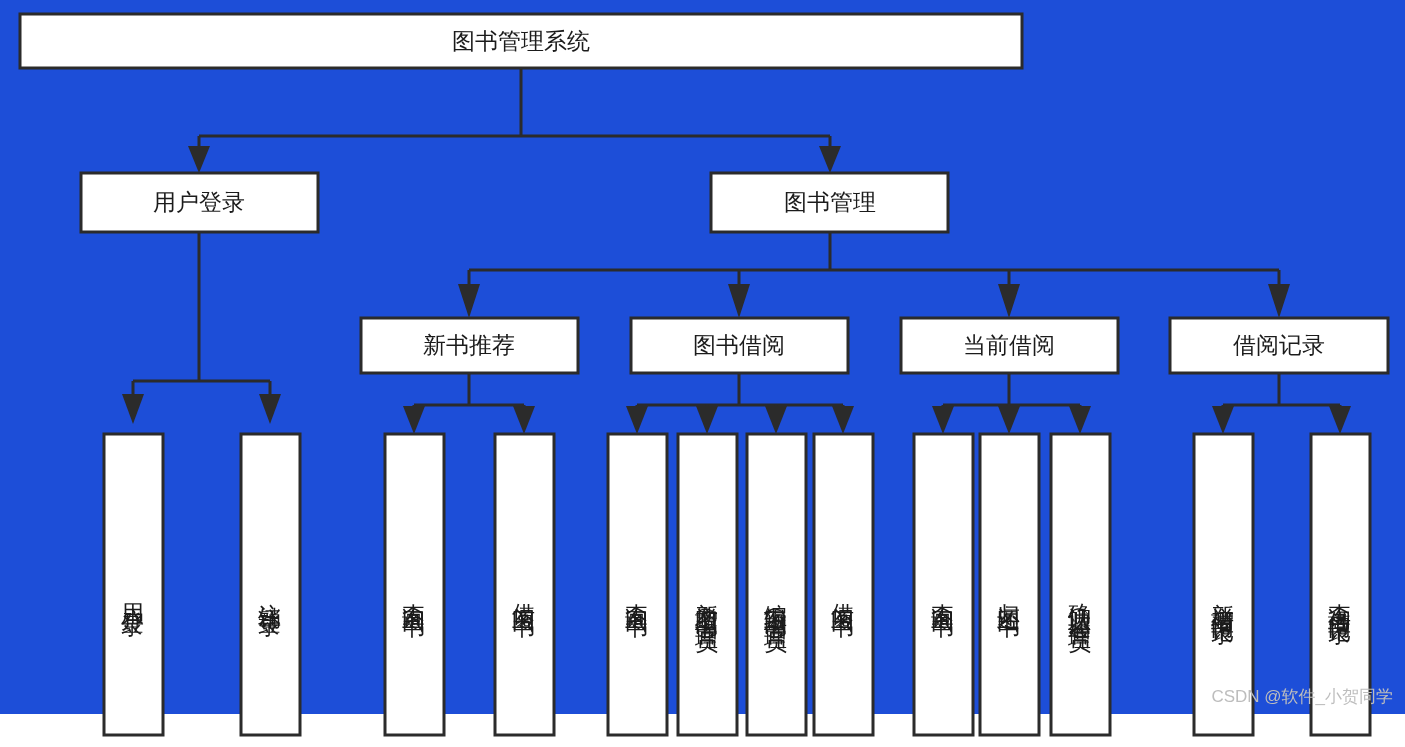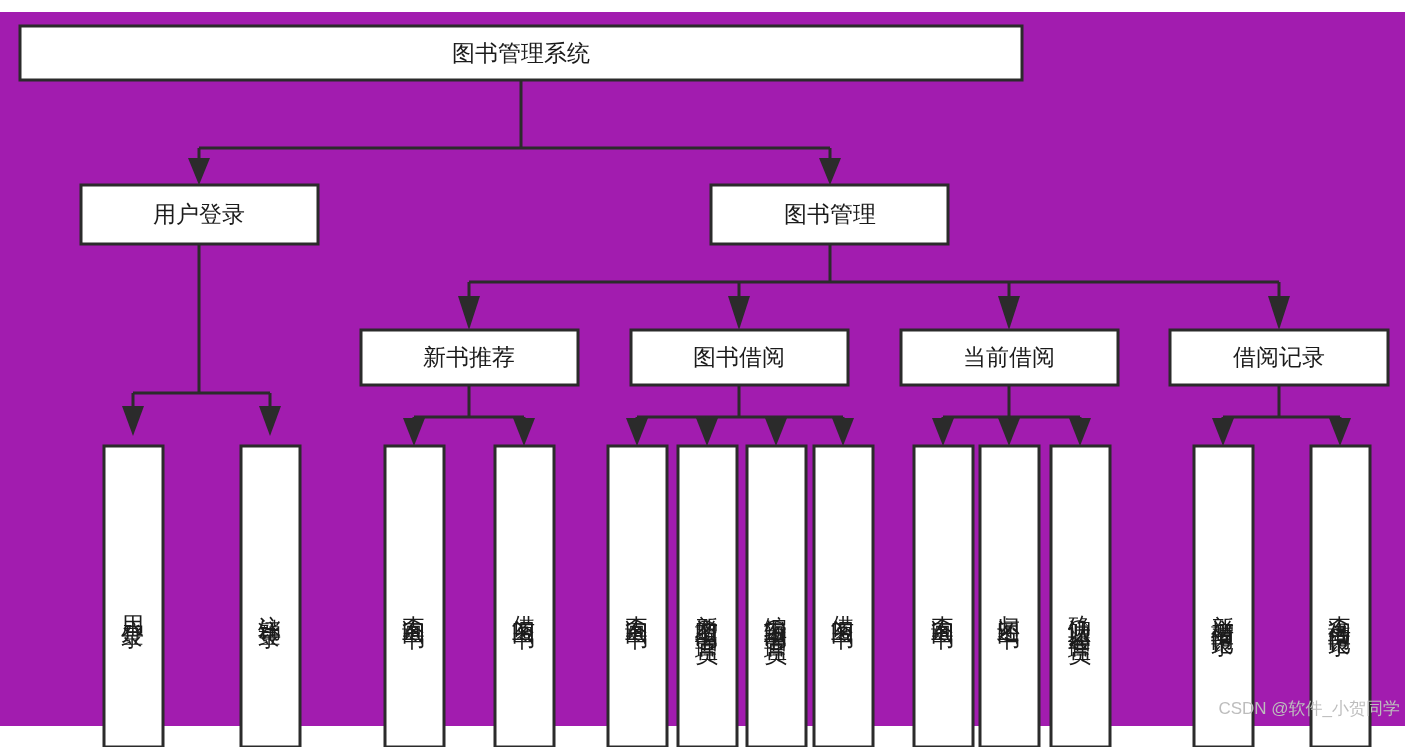--- a/index.html
+++ b/index.html
@@ -10,22 +10,21 @@
   body {
     width: 1405px;
     height: 747px;
     font-family: "Liberation Sans", "DejaVu Sans", sans-serif;
     overflow: hidden;
   }
   #diagram-root {
     position: relative;
     width: 1405px;
     height: 714px;
-    background: #a21caf;
-    margin-top: 12px;
+    background: #1d4ed8;
   }
   svg.diagram-svg {
     position: absolute;
     left: 0;
     top: 0;
     width: 1405px;
     height: 747px;
     display: block;
   }
   .node-rect {
@@ -54,21 +53,21 @@
     font-family: "Liberation Sans", "DejaVu Sans", sans-serif;
     font-size: 23px;
     fill: #1b1b1b;
     writing-mode: vertical-rl;
     text-orientation: upright;
     letter-spacing: 4px;
     dominant-baseline: central;
   }
   .watermark-text {
     position: absolute;
-    right: 5px;
+    right: 12px;
     bottom: 6px;
     font-family: "Liberation Sans", "DejaVu Sans", sans-serif;
     font-size: 17px;
     color: #bdbdbd;
     white-space: nowrap;
     pointer-events: none;
   }
 </style>
 </head>
 <body>

